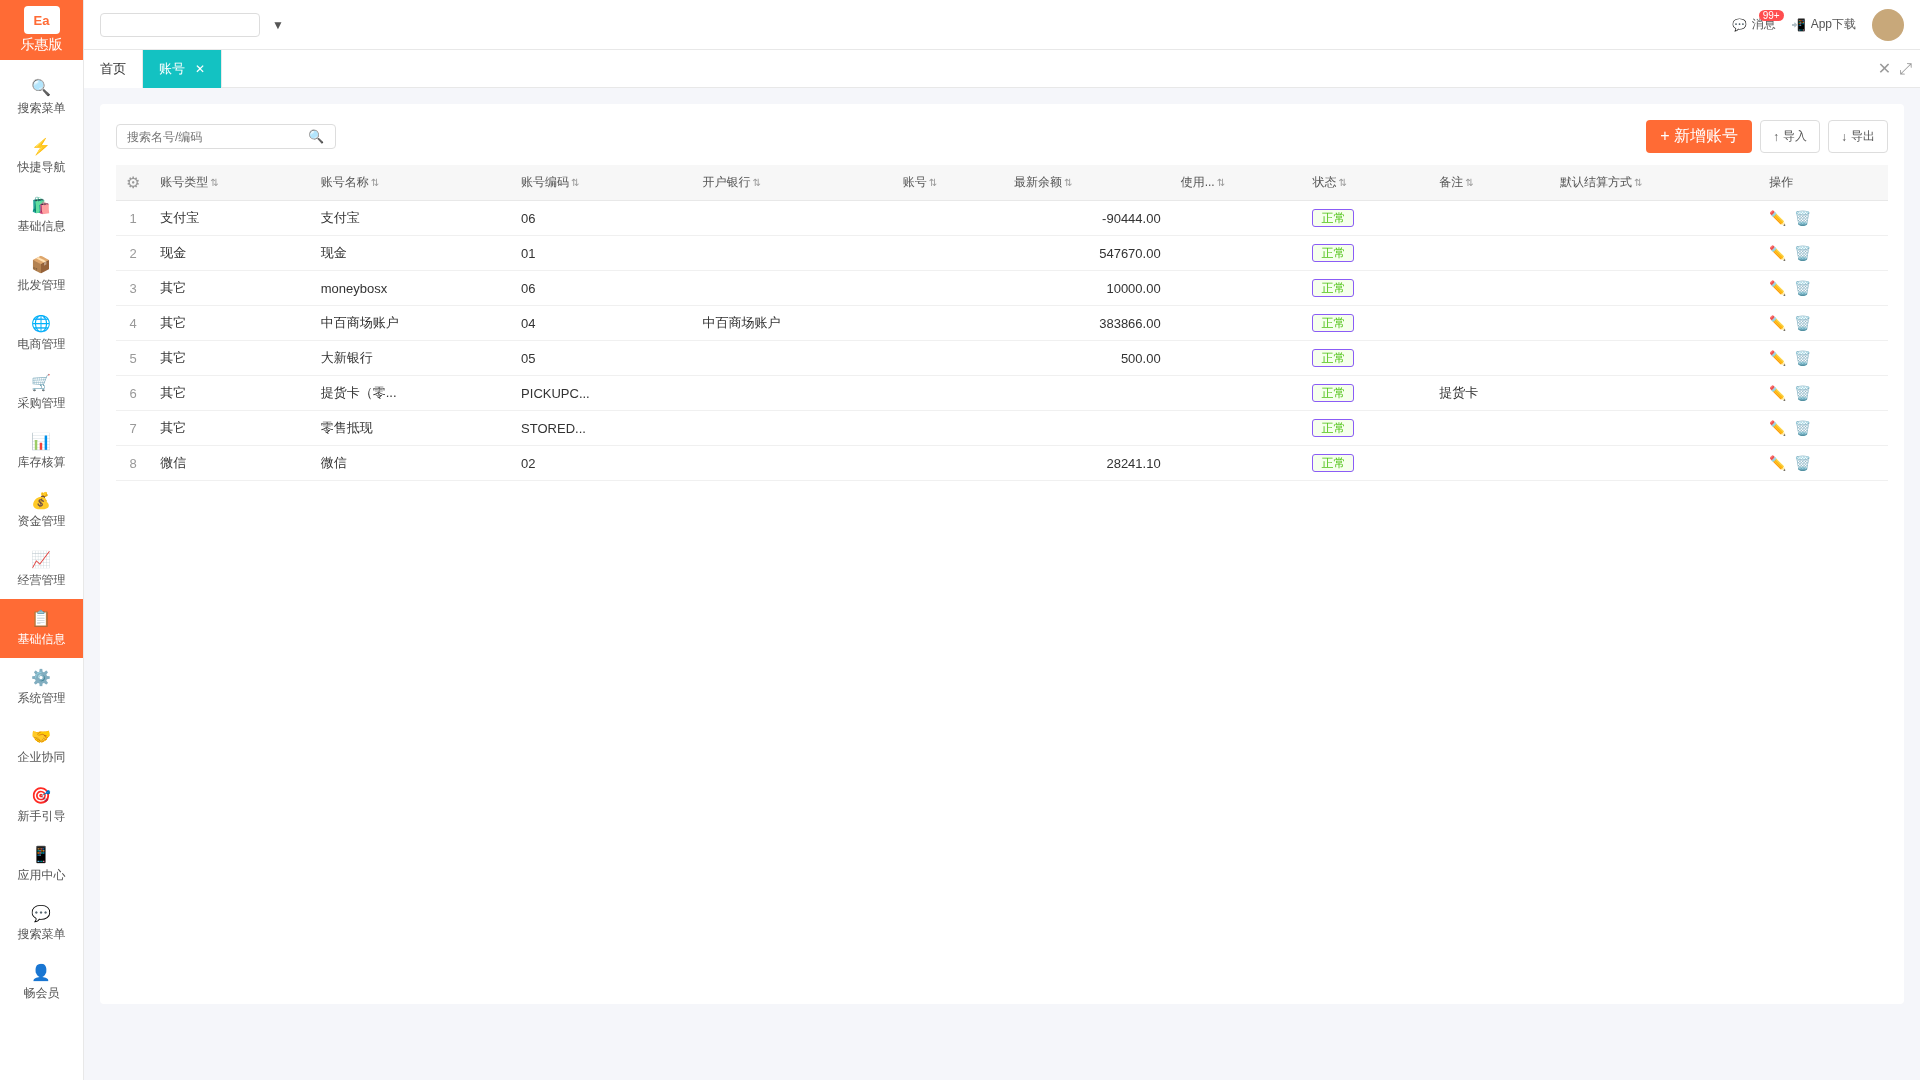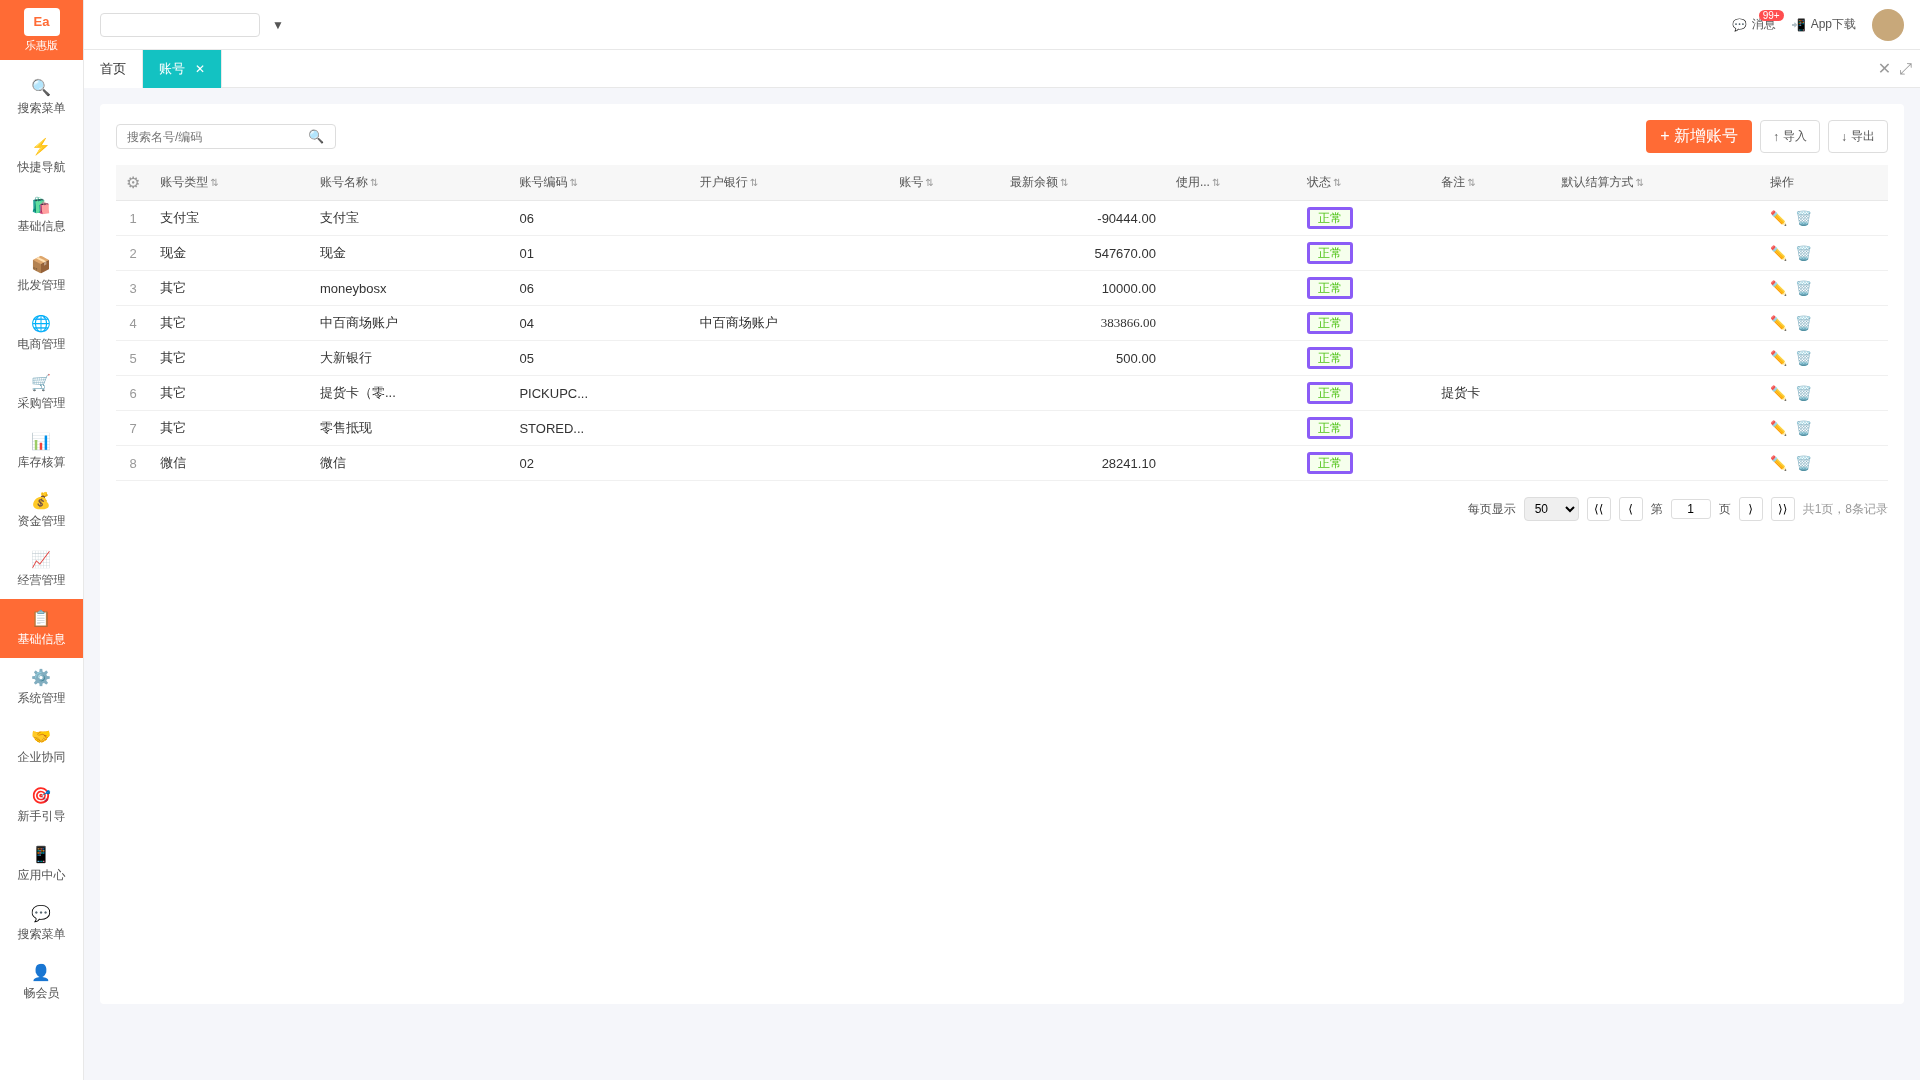--- a/index.html
+++ b/index.html
@@ -1,21 +1,21 @@
 <!DOCTYPE html>
 <html><head>
   <meta charset="utf-8">
   <style>
     * { box-sizing: border-box; margin: 0; padding: 0; }
     body { font-family: 'Microsoft YaHei', Arial, sans-serif; font-size: 13px; background: #f0f2f5; display: flex; height: 1080px; width: 1920px; overflow: hidden; }
 
     
     .sidebar { width: 84px; background: #fff; display: flex; flex-direction: column; align-items: flex-start; border-right: 1px solid #e8e8e8; height: 100%; }
     .logo-area { width: 100%; background: #ff6b35; height: 60px; display: flex; align-items: center; justify-content: center; flex-direction: column; }
-    .logo-text { color: #fff; font-size: 11px; margin-top: 2px; }
+    .logo-text { color: #fff; font-size: 14px; margin-top: 2px; }
     .logo-icon { width: 36px; height: 28px; background: #fff; border-radius: 4px; display: flex; align-items: center; justify-content: center; }
     .logo-icon span { color: #ff6b35; font-weight: bold; font-size: 13px; }
     .sidebar-nav { width: 100%; flex: 1; display: flex; flex-direction: column; align-items: center; padding-top: 8px; }
     .sidebar-item { width: 100%; text-align: center; padding: 10px 4px; cursor: pointer; color: #555; font-size: 12px; display: flex; flex-direction: column; align-items: center; gap: 3px; }
     .sidebar-item.active { background: #ff6b35; color: #fff; border-radius: 0; }
     .sidebar-item .icon { font-size: 16px; }
 
     
     .main { flex: 1; display: flex; flex-direction: column; height: 100%; }
 
@@ -52,21 +52,21 @@
     .btn-import, .btn-export { background: none; border: 1px solid #ddd; border-radius: 4px; padding: 6px 12px; cursor: pointer; font-size: 12px; color: #555; display: flex; align-items: center; gap: 4px; }
 
     
     table { width: 100%; border-collapse: collapse; }
     thead tr { background: #f7f7f7; }
     th { padding: 8px 10px; text-align: left; font-weight: 500; font-size: 12px; color: #555; border-bottom: 1px solid #e8e8e8; white-space: nowrap; }
     td { padding: 8px 10px; font-size: 13px; border-bottom: 1px solid #f0f0f0; color: #333; }
     .th-sortable { cursor: pointer; display: flex; align-items: center; gap: 2px; }
     .sort-icon { font-size: 10px; color: #999; }
     .status-badge { background: #e6fffb; color: #13c2c2; border: 1px solid #b7eb8f; border-radius: 3px; padding: 1px 8px; font-size: 12px; }
-    .status-normal { background: #f6ffed; color: #52c41a; border: 3px solid #8b5cf6; }
+    .status-normal { background: #f6ffed; color: #52c41a; border: 1px solid #8b5cf6; }
     .action-btns { display: flex; gap: 8px; }
     .action-edit, .action-delete { background: none; border: none; cursor: pointer; font-size: 14px; color: #999; }
     .settings-col { width: 30px; text-align: center; }
     .row-num { color: #999; text-align: center; }
     .gear-icon { font-size: 16px; color: #999; cursor: pointer; }
 
     
     .pagination { display: flex; align-items: center; justify-content: flex-end; padding: 16px 0 0 0; gap: 8px; font-size: 12px; color: #555; }
     .page-size-select { border: 1px solid #ddd; border-radius: 4px; padding: 3px 6px; font-size: 12px; }
     .page-btn { border: 1px solid #ddd; background: #fff; border-radius: 3px; width: 24px; height: 24px; cursor: pointer; font-size: 12px; display: flex; align-items: center; justify-content: center; }
@@ -338,21 +338,21 @@
       </div>
     </td>
   </tr>
             <tr>
     <td class="row-num">4</td>
     <td>其它</td>
     <td>中百商场账户</td>
     <td>04</td>
     <td>中百商场账户</td>
     <td></td>
-    <td style="text-align:right;font-family:Liberation Serif, serif;">383866.00</td>
+    <td style="text-align:right;">383866.00</td>
     <td></td>
     <td><span class="status-badge status-normal">正常</span></td>
     <td></td>
     <td></td>
     <td>
       <div class="action-btns">
         <button class="action-edit" title="编辑">✏️</button>
         <button class="action-delete" title="删除">🗑️</button>
       </div>
     </td>
@@ -429,32 +429,16 @@
     <td>
       <div class="action-btns">
         <button class="action-edit" title="编辑">✏️</button>
         <button class="action-delete" title="删除">🗑️</button>
       </div>
     </td>
   </tr>
           </tbody>
       </table>
 
-      <div class="pagination">
-        <span>每页显示</span>
-        <select class="page-size-select">
-          <option>50</option>
-          <option>100</option>
-          <option>200</option>
-        </select>
-        <button class="page-btn">⟨⟨</button>
-        <button class="page-btn">⟨</button>
-        <span>第</span>
-        <input class="page-input" type="text" value="1" style="">
-        <span>页</span>
-        <button class="page-btn">⟩</button>
-        <button class="page-btn">⟩⟩</button>
-        <span class="page-total">共1页，8条记录</span>
-      </div>
 
     </div>
   </div>
 </div>
 
 </body></html>

